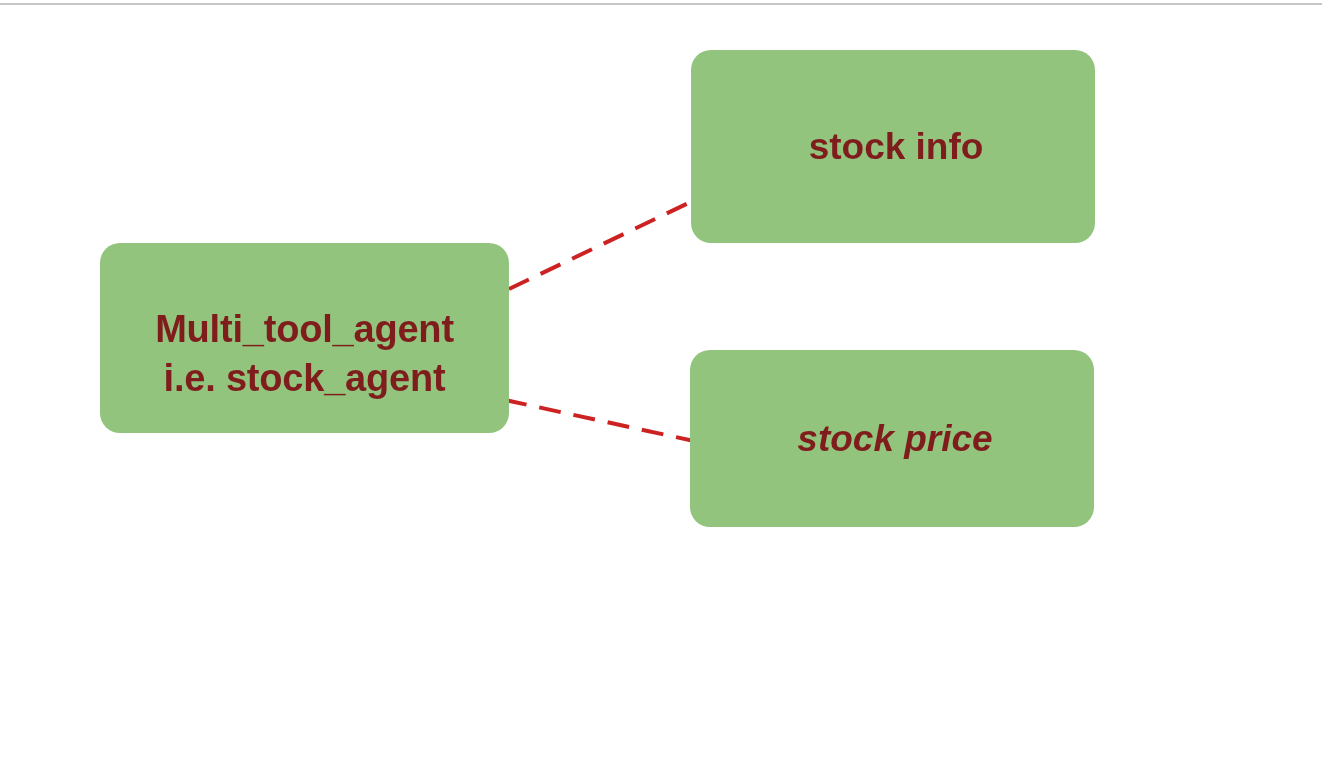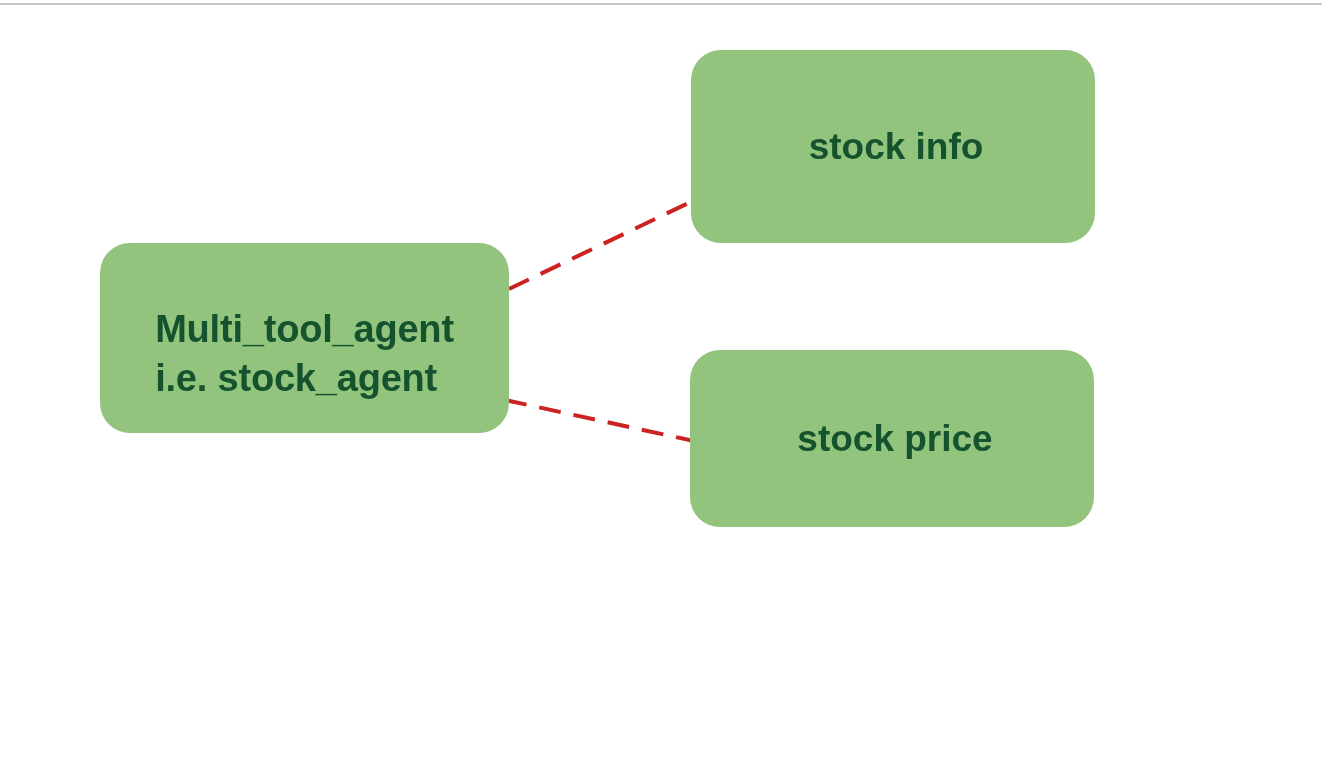--- a/index.html
+++ b/index.html
@@ -30,26 +30,26 @@
     left: 0;
     top: 0;
     width: 1322px;
     height: 776px;
     pointer-events: none;
   }
   .node {
     position: absolute;
     box-sizing: border-box;
     background: #93c47d;
-    border-radius: 30px;
+    border-radius: 20px;
     display: flex;
     align-items: center;
     justify-content: center;
-    text-align: left;
-    color: #14532d;
+    text-align: center;
+    color: #7f1d1d;
     font-weight: bold;
     line-height: 1.28;
     z-index: 2;
   }
   .node-label {
     display: block;
     white-space: pre-line;
     padding: 0 8px;
   }
   #node-agent {
@@ -69,20 +69,21 @@
     width: 404px;
     height: 193px;
     font-size: 37px;
   }
   #node-stock-price {
     left: 690px;
     top: 350px;
     width: 404px;
     height: 177px;
     font-size: 37px;
+    font-style: italic;
   }
   #node-stock-info .node-label,
   #node-stock-price .node-label {
     transform: translateX(3px);
   }
 </style>
 </head>
 <body>
 
 <div id="canvas">

